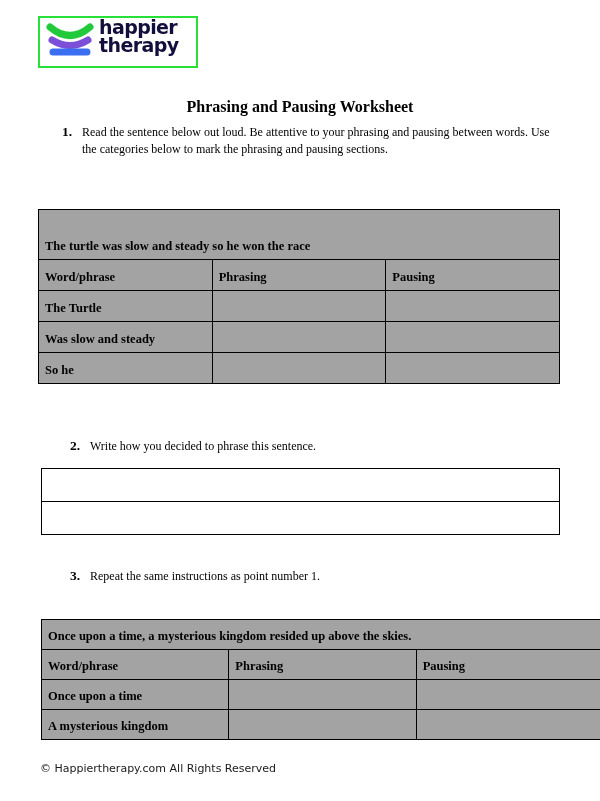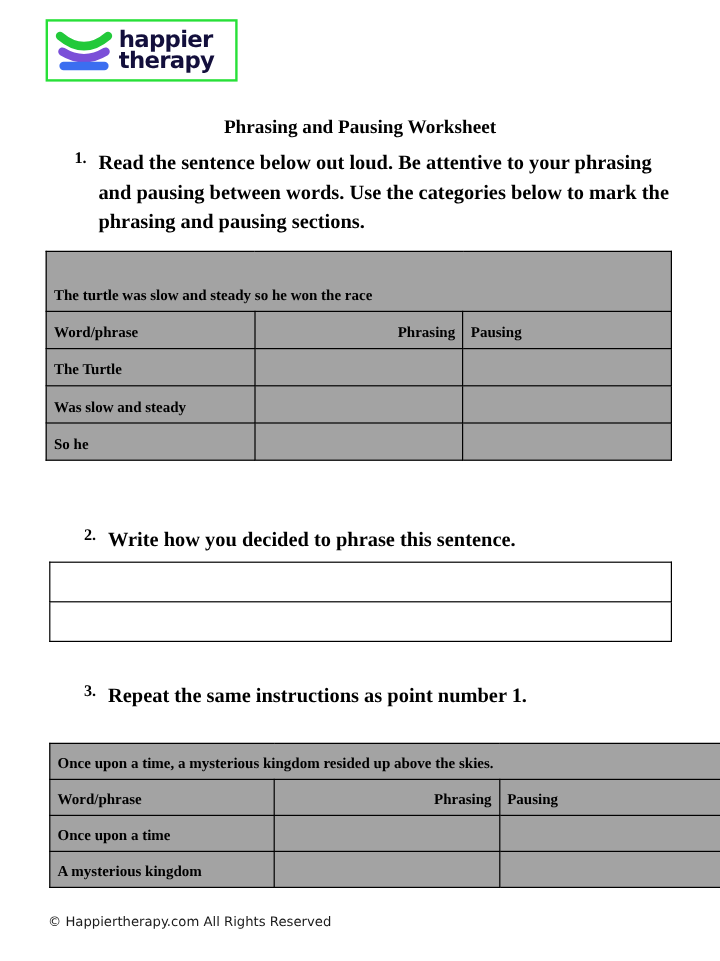--- a/index.html
+++ b/index.html
@@ -20,21 +20,21 @@
   .logo-box {
     position: absolute;
     left: 38px;
     top: 16px;
     width: 160px;
     height: 52px;
     border: 2px solid #27e038;
     background: #ffffff;
     box-sizing: border-box;
     display: flex;
-    align-items: center;
+    align-items: flex-start;
     padding-left: 5px;
   }
   .logo-mark {
     width: 50px;
     height: 42px;
     flex: 0 0 auto;
     display: block;
   }
   .logo-wordmark {
     margin-left: 4px;
@@ -66,22 +66,22 @@
     display: flex;
     align-items: flex-start;
   }
   .item-number {
     font-weight: bold;
     font-size: 13.5px;
     width: 20px;
     flex: 0 0 auto;
   }
   .item-text {
-    font-weight: bold;
-    font-size: 17px;
+    font-weight: normal;
+    font-size: 12px;
     line-height: 1.45;
   }
 
   #item-1 { left: 62px; top: 124px; width: 500px; }
   #item-2 { left: 70px; top: 438px; width: 480px; }
   #item-3 { left: 70px; top: 568px; width: 480px; }
 
   
   .wk-table {
     position: absolute;
@@ -92,21 +92,21 @@
   .wk-table td {
     border: 1.3px solid #000000;
     font-weight: bold;
     font-size: 12.5px;
     padding: 4px 6px 5px 6px;
     vertical-align: bottom;
     height: 24px;
     box-sizing: border-box;
   }
   .wk-table td.col-word  { width: 174px; }
-  .wk-table td.col-phr   { width: 172px; text-align: right; }
+  .wk-table td.col-phr   { width: 172px; }
   .wk-table td.col-pau   { width: 176px; }
 
   #table-1 {
     left: 38px;
     top: 209px;
     width: 522px;
   }
   #table-1 td.sentence-cell {
     height: 50px;
   }

